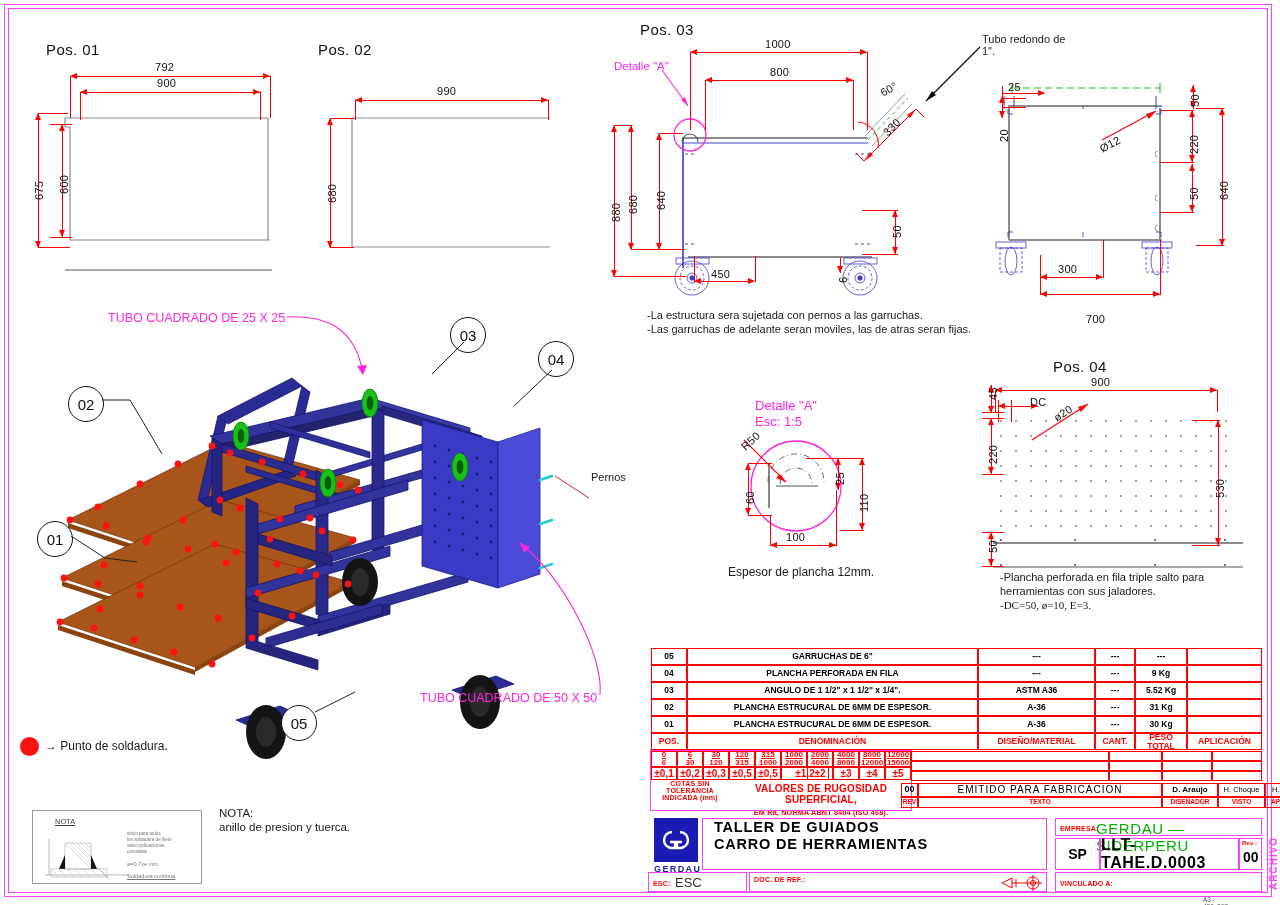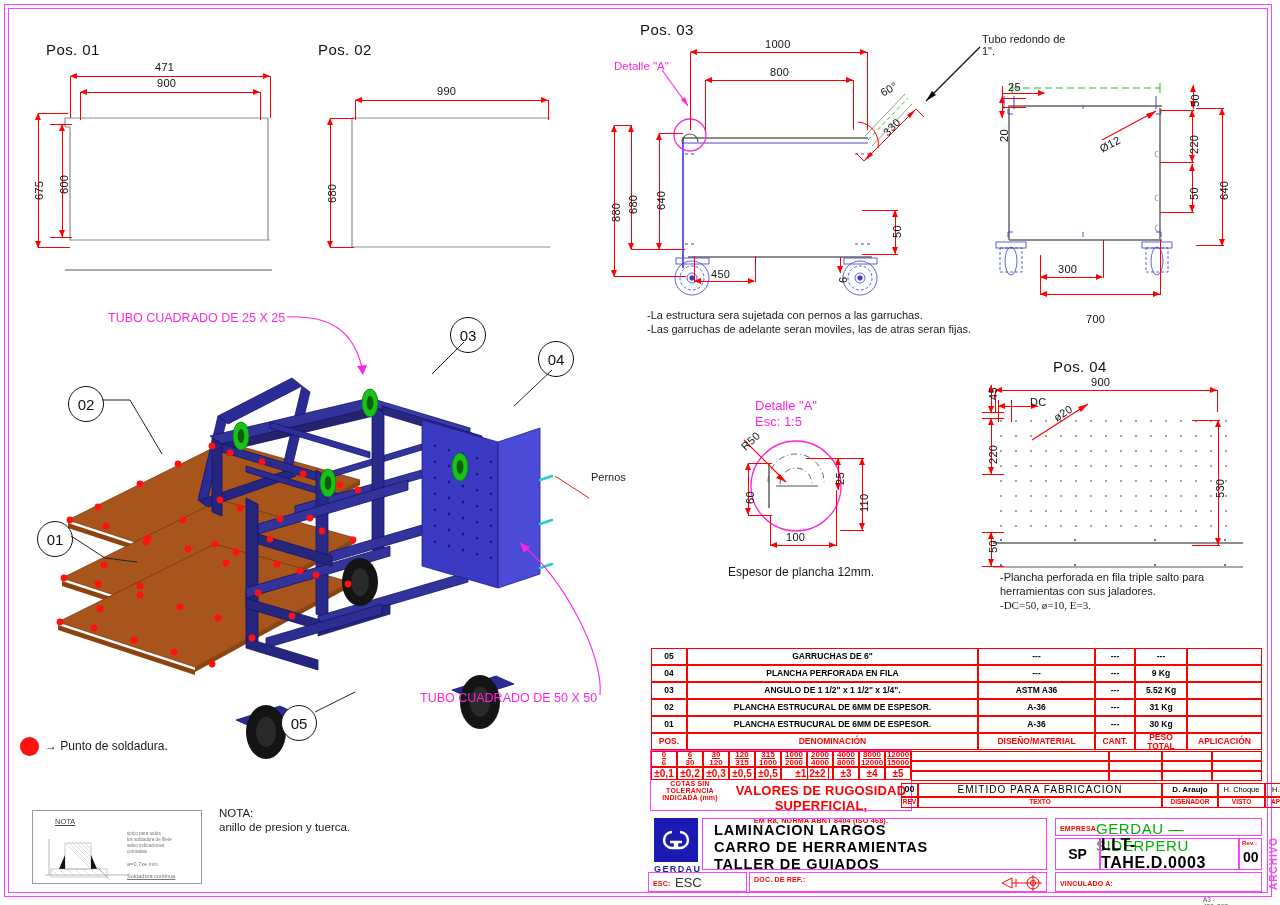--- a/index.html
+++ b/index.html
@@ -62,21 +62,21 @@
       <polyline points="25,32 25,23 62,23 228,23 228,145" fill="none" stroke="#8c8c8c" stroke-width="1.2"></polyline>
       <polyline points="25,32 30,32 30,145 230,145" fill="none" stroke="#8c8c8c" stroke-width="1.2"></polyline>
       <line x1="25" y1="175" x2="232" y2="175" stroke="#8c8c8c" stroke-width="1.4"></line>
     </svg>
 
     <div class="abs dimline" style="left:70px;top:76px;width:200px;"></div>
     <div class="arrowL" style="left:70px;top:73px;"></div>
     <div class="arrowR" style="left:263px;top:73px;"></div>
     <div class="abs dimlineV" style="left:70px;top:76px;height:42px;"></div>
     <div class="abs dimlineV" style="left:270px;top:76px;height:42px;"></div>
-    <div class="abs dimtxt" style="left:155px;top:61px;">471</div>
+    <div class="abs dimtxt" style="left:155px;top:61px;">792</div>
 
     <div class="abs dimline" style="left:80px;top:92px;width:180px;"></div>
     <div class="arrowL" style="left:80px;top:89px;"></div>
     <div class="arrowR" style="left:253px;top:89px;"></div>
     <div class="abs dimlineV" style="left:80px;top:92px;height:28px;"></div>
     <div class="abs dimlineV" style="left:260px;top:92px;height:28px;"></div>
     <div class="abs dimtxt" style="left:157px;top:77px;">900</div>
 
     <div class="abs dimlineV" style="left:38px;top:113px;height:135px;"></div>
     <div class="arrowU" style="left:35px;top:113px;"></div>
@@ -851,21 +851,21 @@
       <div class="abs tolcell2" style="left:208px;top:0;width:26px;height:13px;">±4</div>
       <div class="abs tolcell2" style="left:234px;top:0;width:26px;height:13px;">±5</div>
     </div>
 
     <div class="abs" style="left:0;top:29px;width:78px;height:30px;text-align:center;">
       <div class="lbl-s">COTAS SIN</div>
       <div class="lbl-s">TOLERANCIA</div>
       <div class="lbl-s">INDICADA (mm)</div>
     </div>
     <div class="abs" style="left:80px;top:32px;width:180px;text-align:center;">
-      <div class="lbl-s" style="font-size:13px;">VALORES DE RUGOSIDAD SUPERFICIAL,</div>
+      <div class="lbl-s" style="font-size:10px;">VALORES DE RUGOSIDAD SUPERFICIAL,</div>
       <div class="lbl-s" style="font-size:7.2px;margin-top:3px;">EM Ra, NORMA ABNT 8404 (ISO 468).</div>
     </div>
 
     <div class="pinkbox" style="left:-1px;top:-1px;width:262px;height:61px;"></div>
   </div>
 
   <div class="abs" style="left:911px;top:751px;">
     <div class="abs redbox" style="left:0;top:0;width:198px;height:10px;"></div>
     <div class="abs redbox" style="left:198px;top:0;width:53px;height:10px;"></div>
     <div class="abs redbox" style="left:251px;top:0;width:50px;height:10px;"></div>
@@ -899,23 +899,22 @@
 
     <div class="abs glogo" style="left:654px;top:818px;width:44px;height:44px;">
       <svg width="34" height="22" viewBox="0 0 34 22">
         <path d="M13 3 a8 8 0 1 0 0 16 h3 v-6 h-5" fill="none" stroke="#fff" stroke-width="2.4"></path>
         <path d="M21 3 a8 8 0 1 1 0 16 h-3 v-6 h5" fill="none" stroke="#fff" stroke-width="2.4"></path>
       </svg>
     </div>
     <div class="abs gerdauword" style="left:654px;top:864px;">GERDAU</div>
 
     <div class="abs pinkbox" style="left:702px;top:818px;width:345px;height:52px;">
-      <div class="maintitle" style="margin:3px 0 0 11px;">LAMINACION LARGOS</div>
+      <div class="maintitle" style="margin-left:11px;">TALLER DE GUIADOS</div>
       <div class="maintitle" style="margin-left:11px;">CARRO DE HERRAMIENTAS</div>
-      <div class="maintitle" style="margin-left:11px;">TALLER DE GUIADOS</div>
     </div>
 
     <div class="abs pinkbox" style="left:1055px;top:818px;width:207px;height:18px;">
       <span class="abs lbl-s" style="left:4px;top:6px;">EMPRESA:</span>
       <span class="abs company" style="left:40px;top:1px;">GERDAU  —  SIDERPERU</span>
     </div>
 
     <div class="abs pinkbox" style="left:1055px;top:838px;width:45px;height:32px;display:flex;align-items:center;justify-content:center;">
       <span class="sp">SP</span>
     </div>

